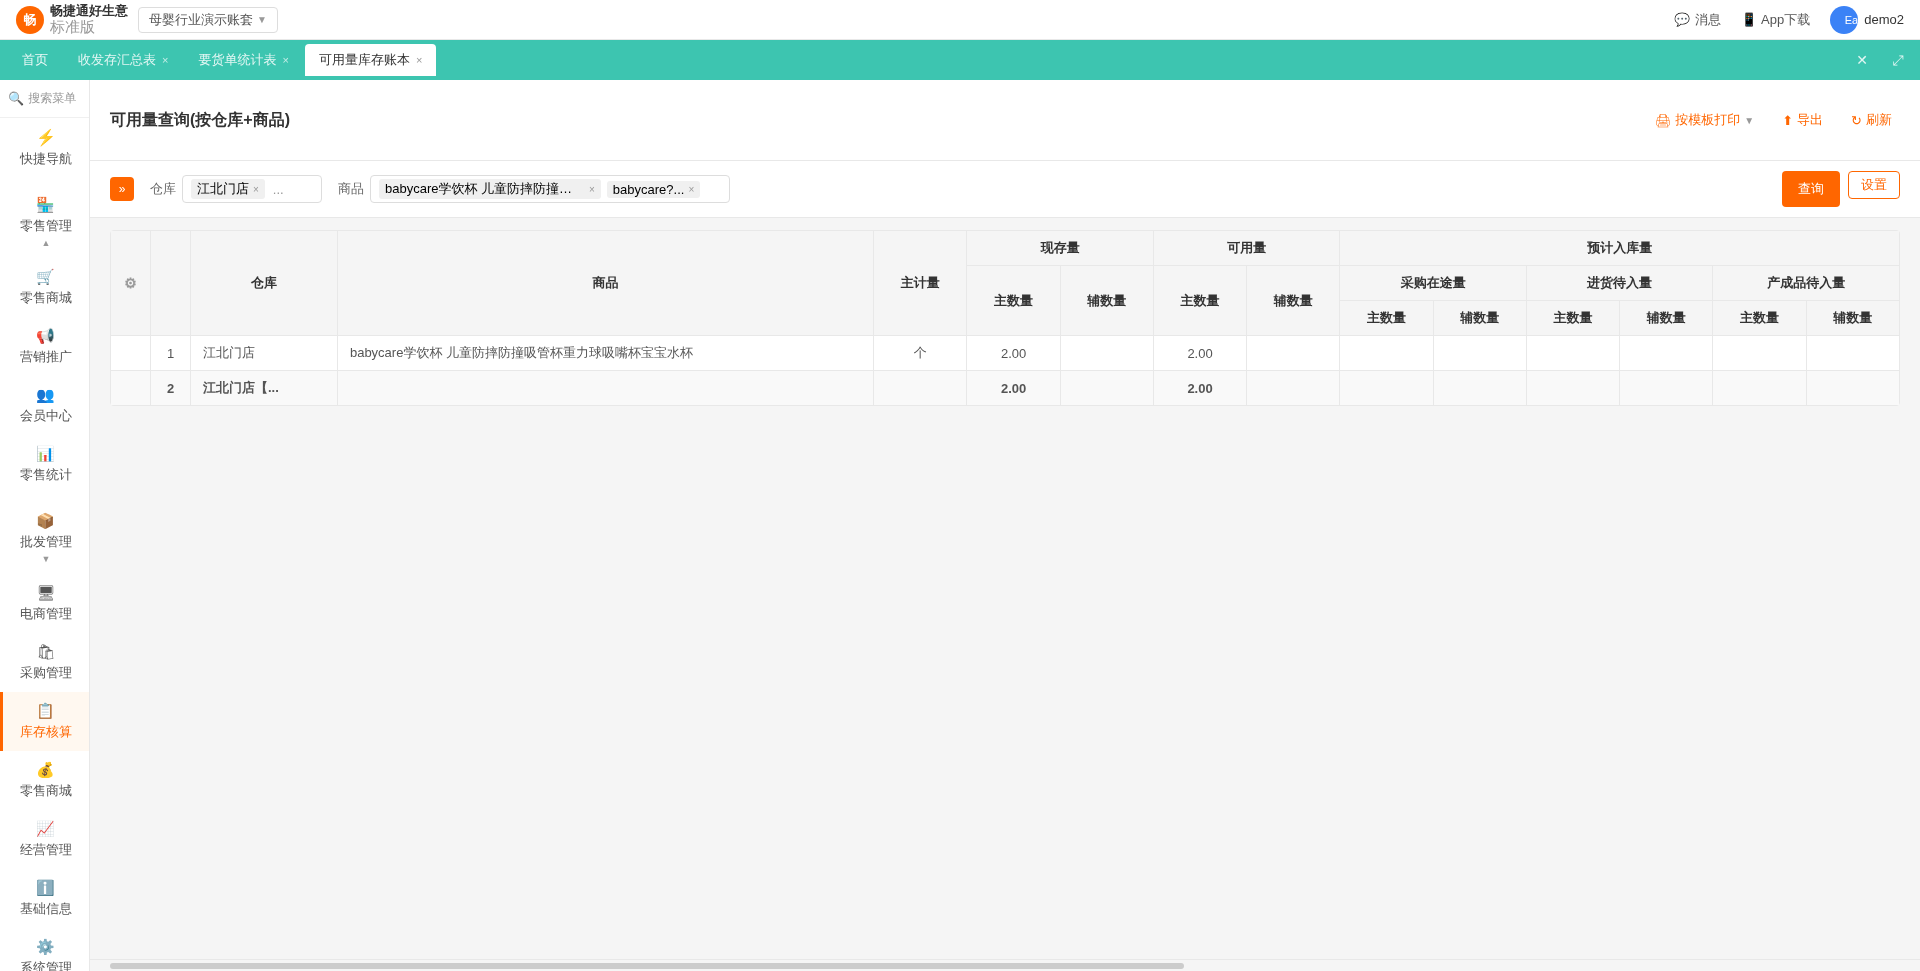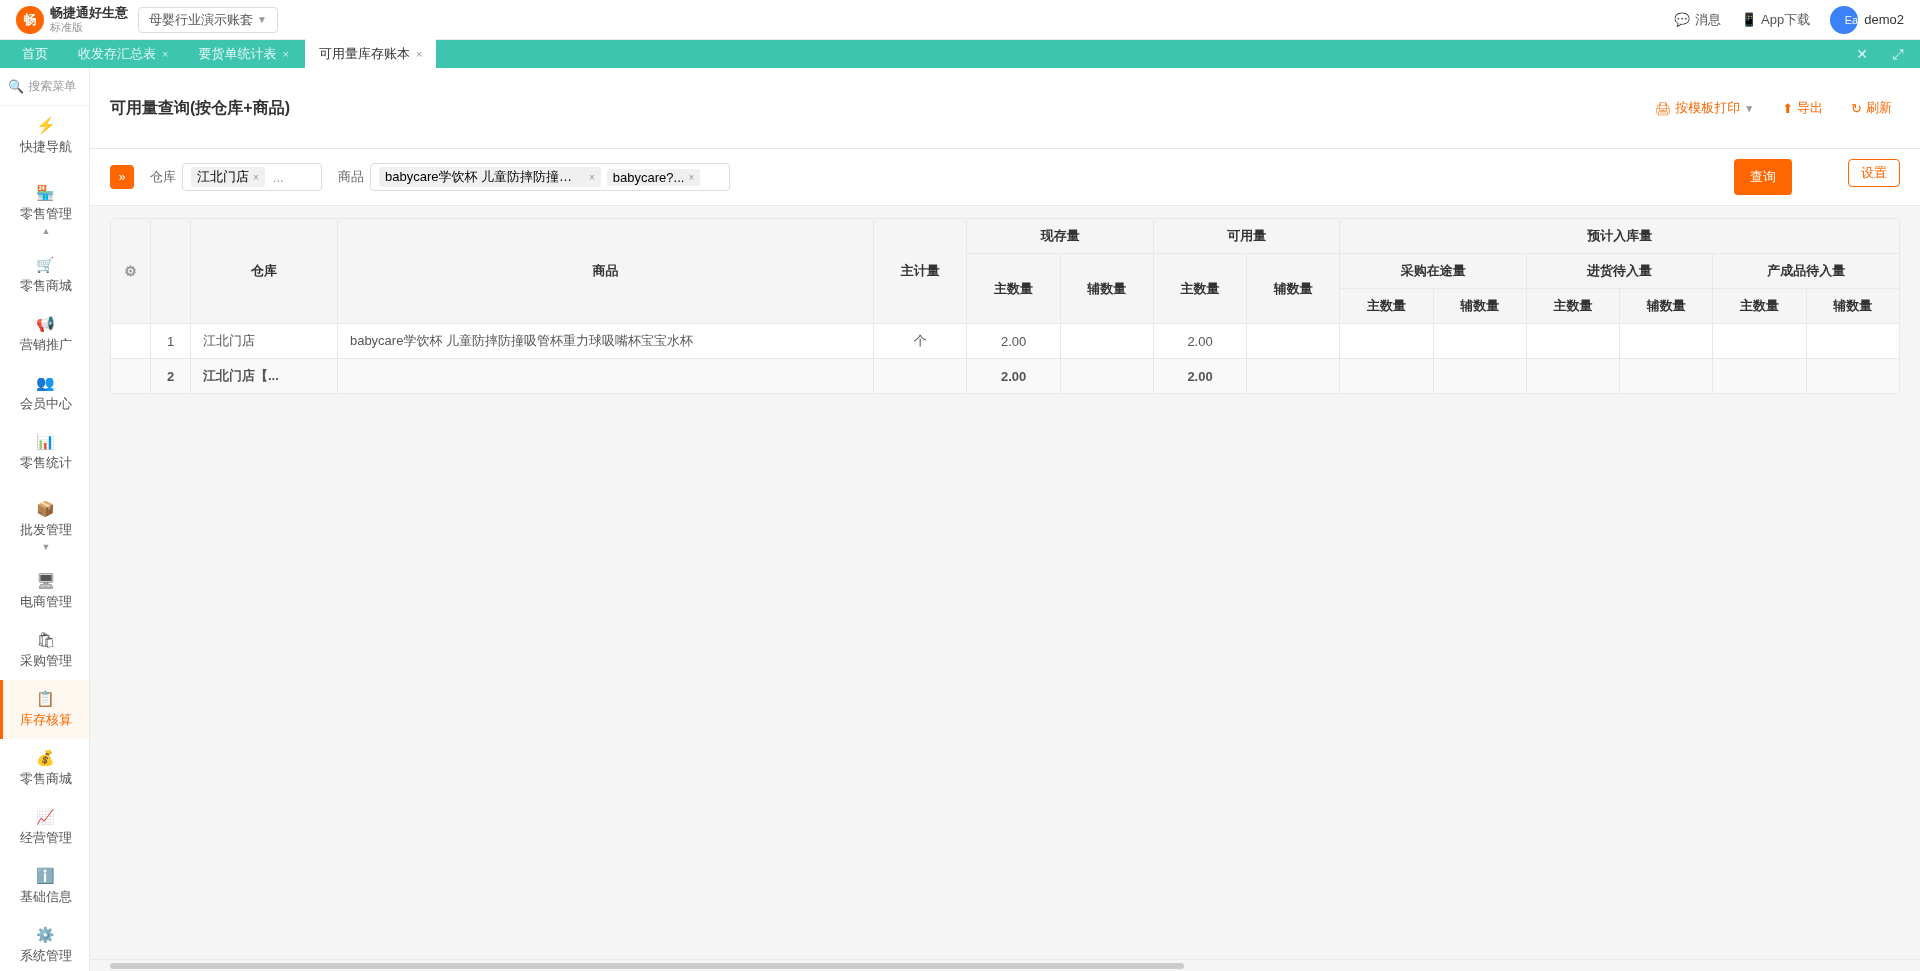--- a/index.html
+++ b/index.html
@@ -23,21 +23,21 @@
     .app-name .main { font-weight: bold; color: #333; font-size: 13px; }
     .industry-selector { display: flex; align-items: center; gap: 4px; border: 1px solid #ddd; padding: 3px 10px; border-radius: 4px; cursor: pointer; color: #555; font-size: 13px; }
     .industry-selector .arrow { color: #999; font-size: 10px; }
     .top-bar-right { display: flex; align-items: center; gap: 20px; }
     .top-bar-action { display: flex; align-items: center; gap: 4px; color: #555; cursor: pointer; font-size: 13px; }
     .user-avatar { width: 28px; height: 28px; border-radius: 50%; background: #3b82f6; display: flex; align-items: center; justify-content: flex-end; color: white; font-size: 11px; overflow: hidden; }
     .user-name { color: #333; cursor: pointer; }
 
     
     .nav-tabs {
-      height: 28px;
+      height: 40px;
       background: #3dc5b0;
       display: flex;
       align-items: center;
       padding: 0 8px;
       flex-shrink: 0;
       gap: 2px;
     }
     .nav-tab {
       height: 32px;
       padding: 0 14px;
@@ -181,21 +181,20 @@
     }
     .btn-settings {
       padding: 4px 12px;
       background: white;
       color: #ff6600;
       border: 1px solid #ff6600;
       border-radius: 4px;
       cursor: pointer;
       font-size: 13px;
       height: 28px;
-      margin-left: 48px;
     }
 
     
     .table-area {
       flex: 1;
       overflow: auto;
       padding: 12px 20px;
     }
     .data-table {
       width: 100%;
@@ -243,21 +242,21 @@
 <body>
 
 <div class="top-bar">
   <div class="top-bar-left">
     <div class="logo-area">
       <div class="logo-icon">
         <span>畅</span>
       </div>
       <div class="app-name">
         <div class="main">畅捷通好生意</div>
-        <div style="font-size:11px;color:#999;">标准版</div>
+        <div style="font-size:15px;color:#999;">标准版</div>
       </div>
     </div>
     <div class="industry-selector">
       <span>母婴行业演示账套</span>
       <span class="arrow">▼</span>
     </div>
   </div>
   <div class="top-bar-right">
     <div class="top-bar-action">
       <span>💬</span>

